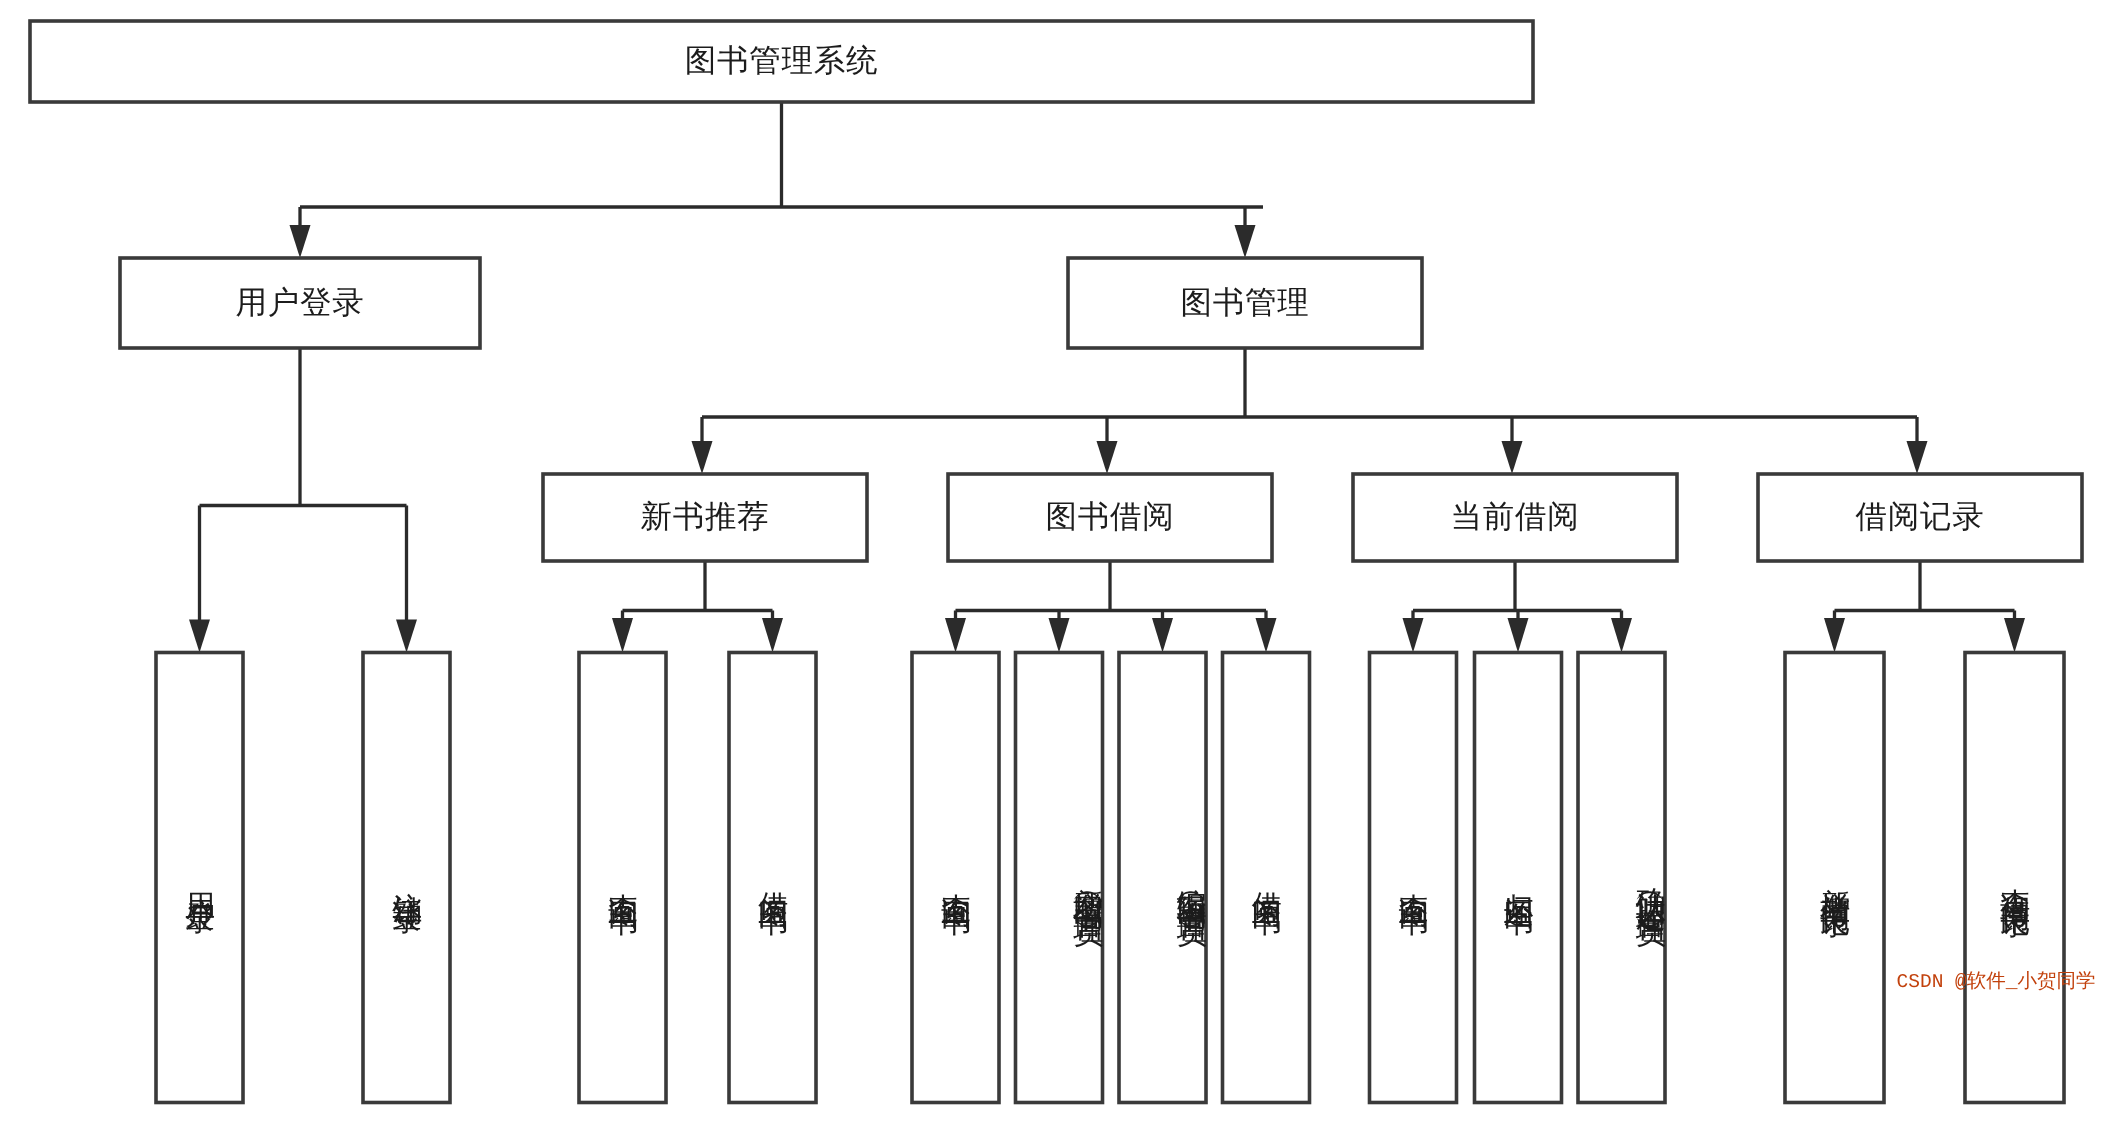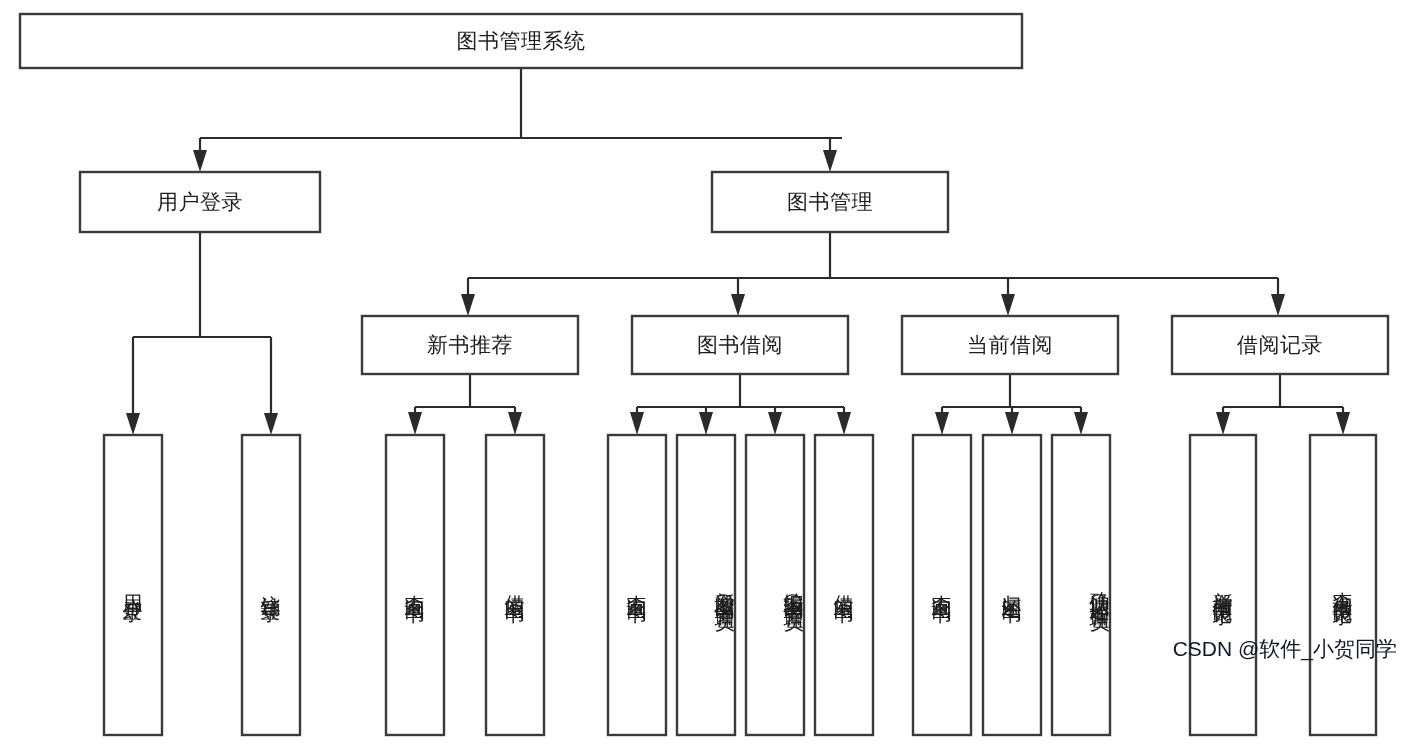--- a/index.html
+++ b/index.html
@@ -60,23 +60,23 @@
     fill: none;
   }
   .arrow-head {
     fill: #2b2b2b;
     stroke: none;
   }
   .watermark {
     position: absolute;
     right: 8px;
     bottom: 6px;
-    font-family: Liberation Sans, sans-serif;
-    font-size: 21px;
-    color: #0f172a;
+    font-family: Liberation Mono, monospace;
+    font-size: 13px;
+    color: #c2410c;
     white-space: nowrap;
     user-select: none;
   }
 </style>
 </head>
 <body>
 
 <div id="diagram-root">
 
   <svg id="tree-svg" viewBox="0 0 1405 747" xmlns="http://www.w3.org/2000/svg">

